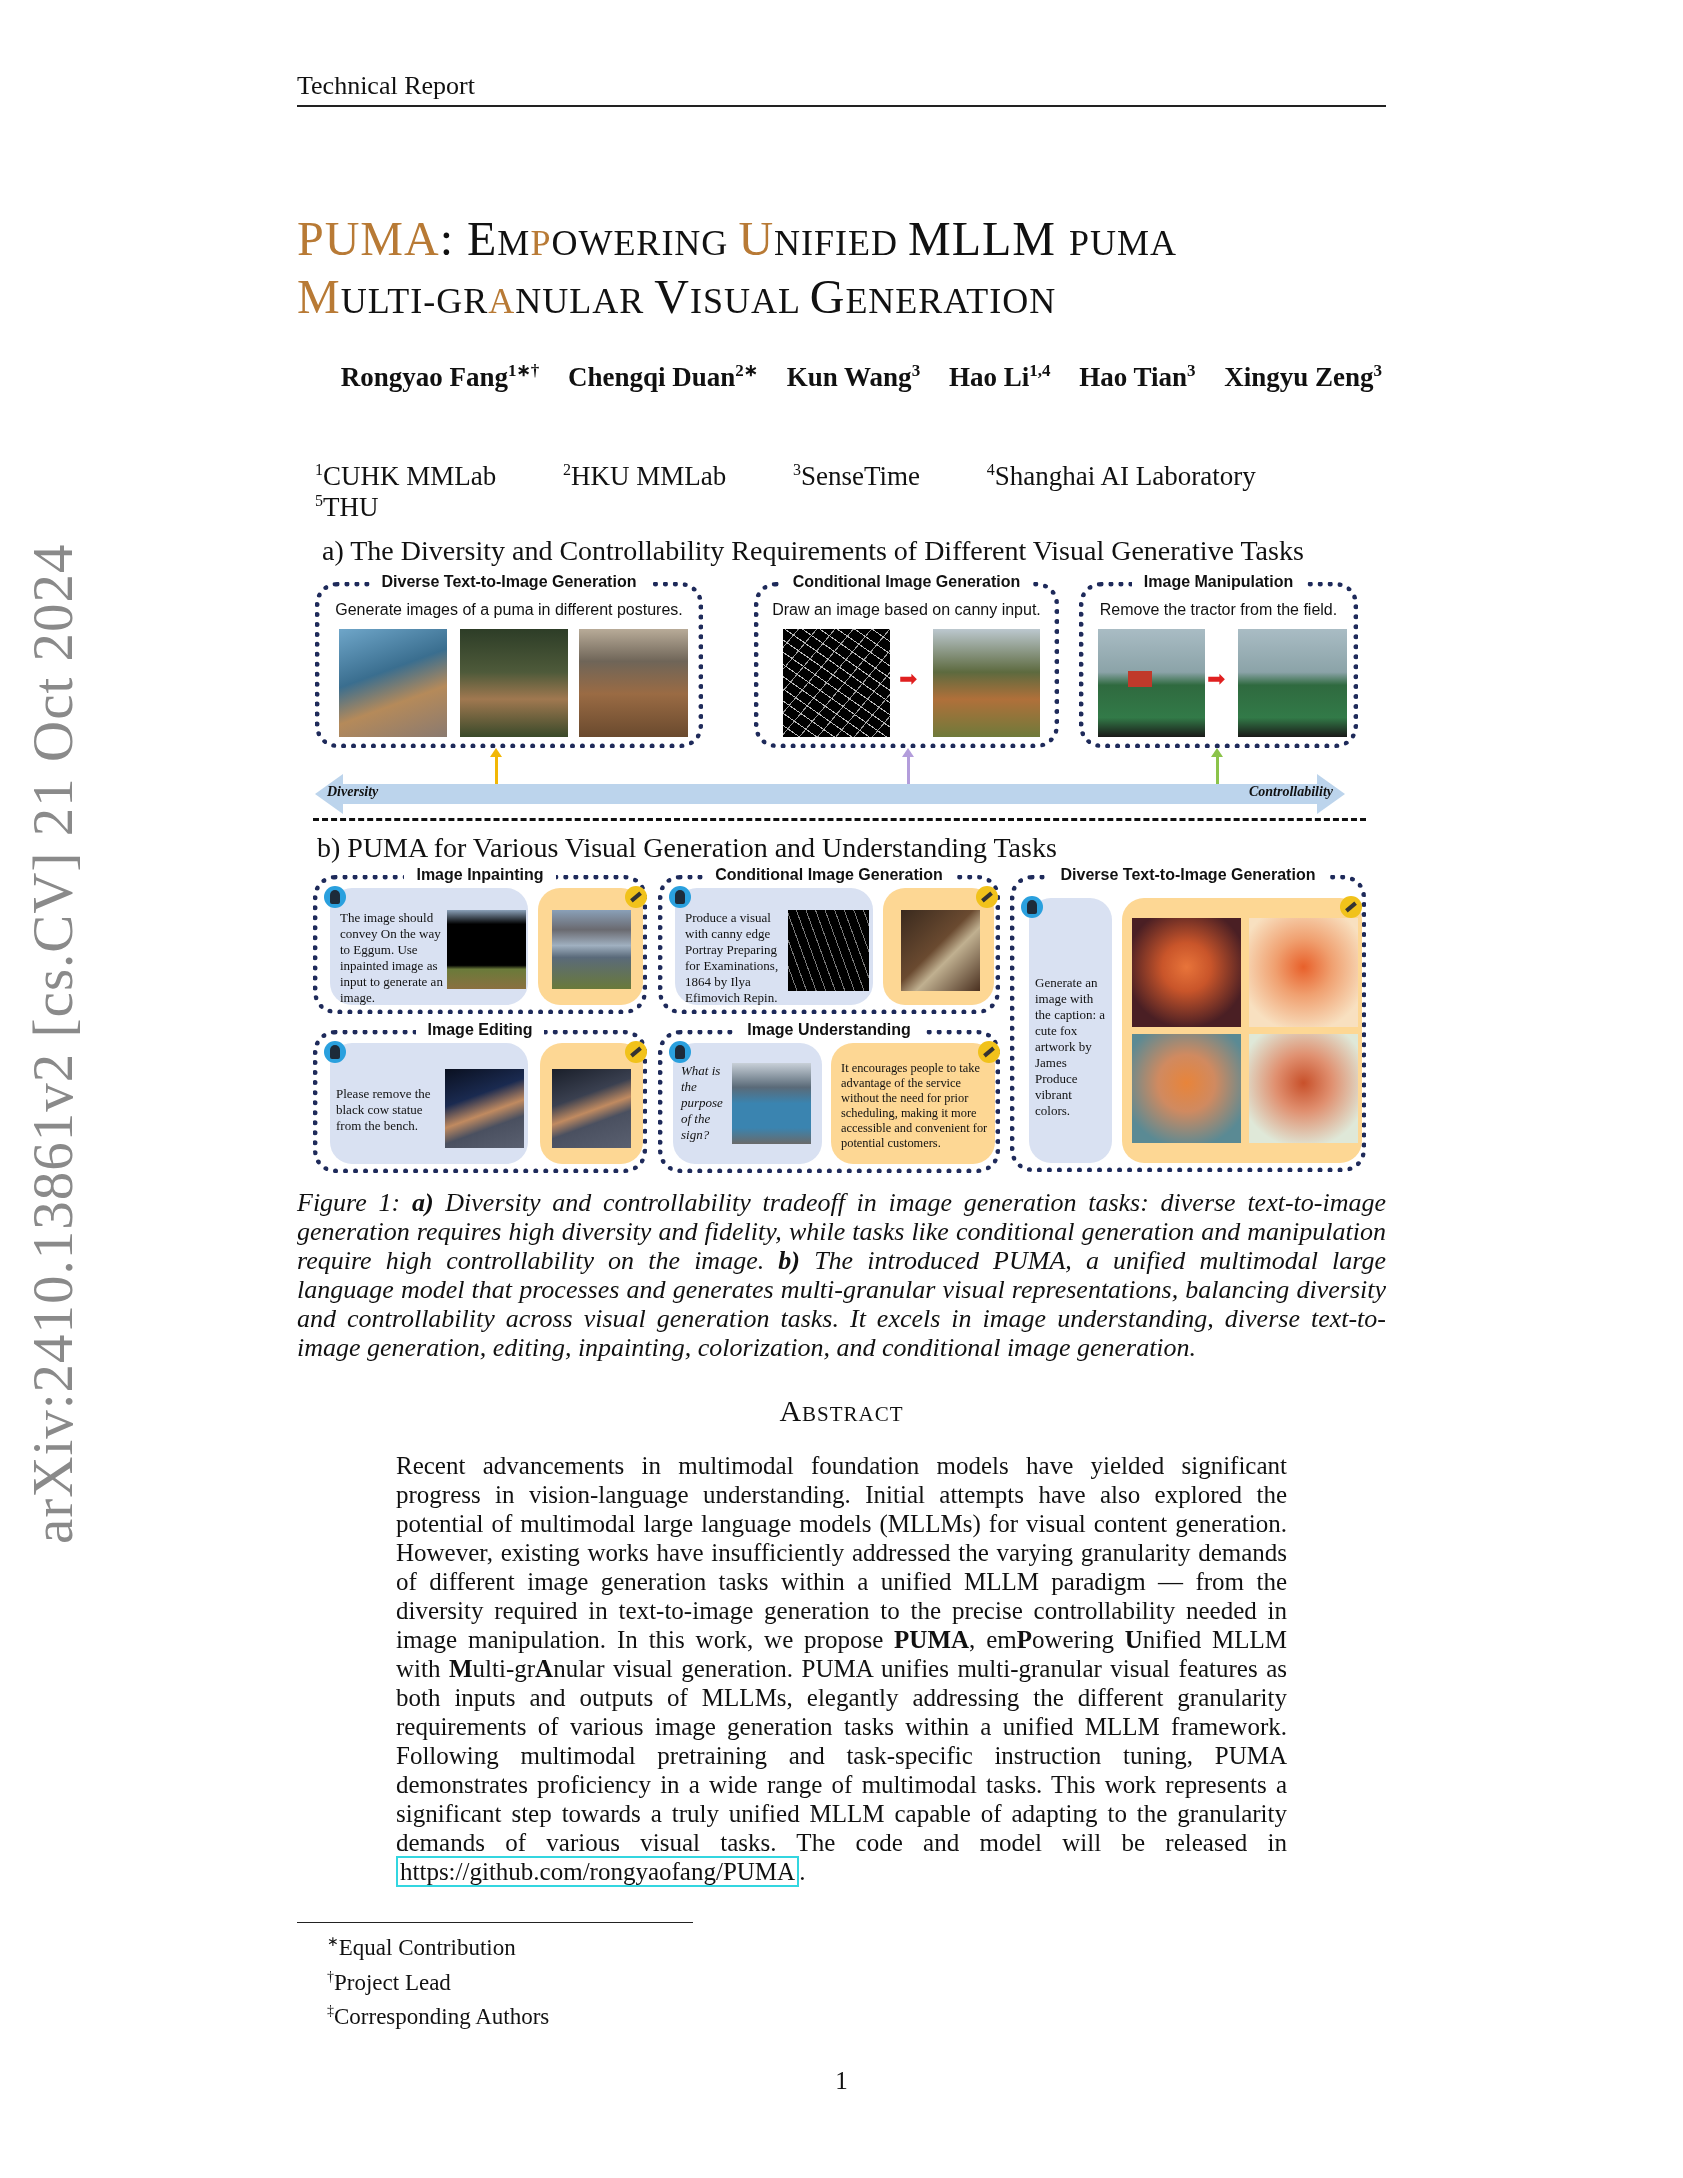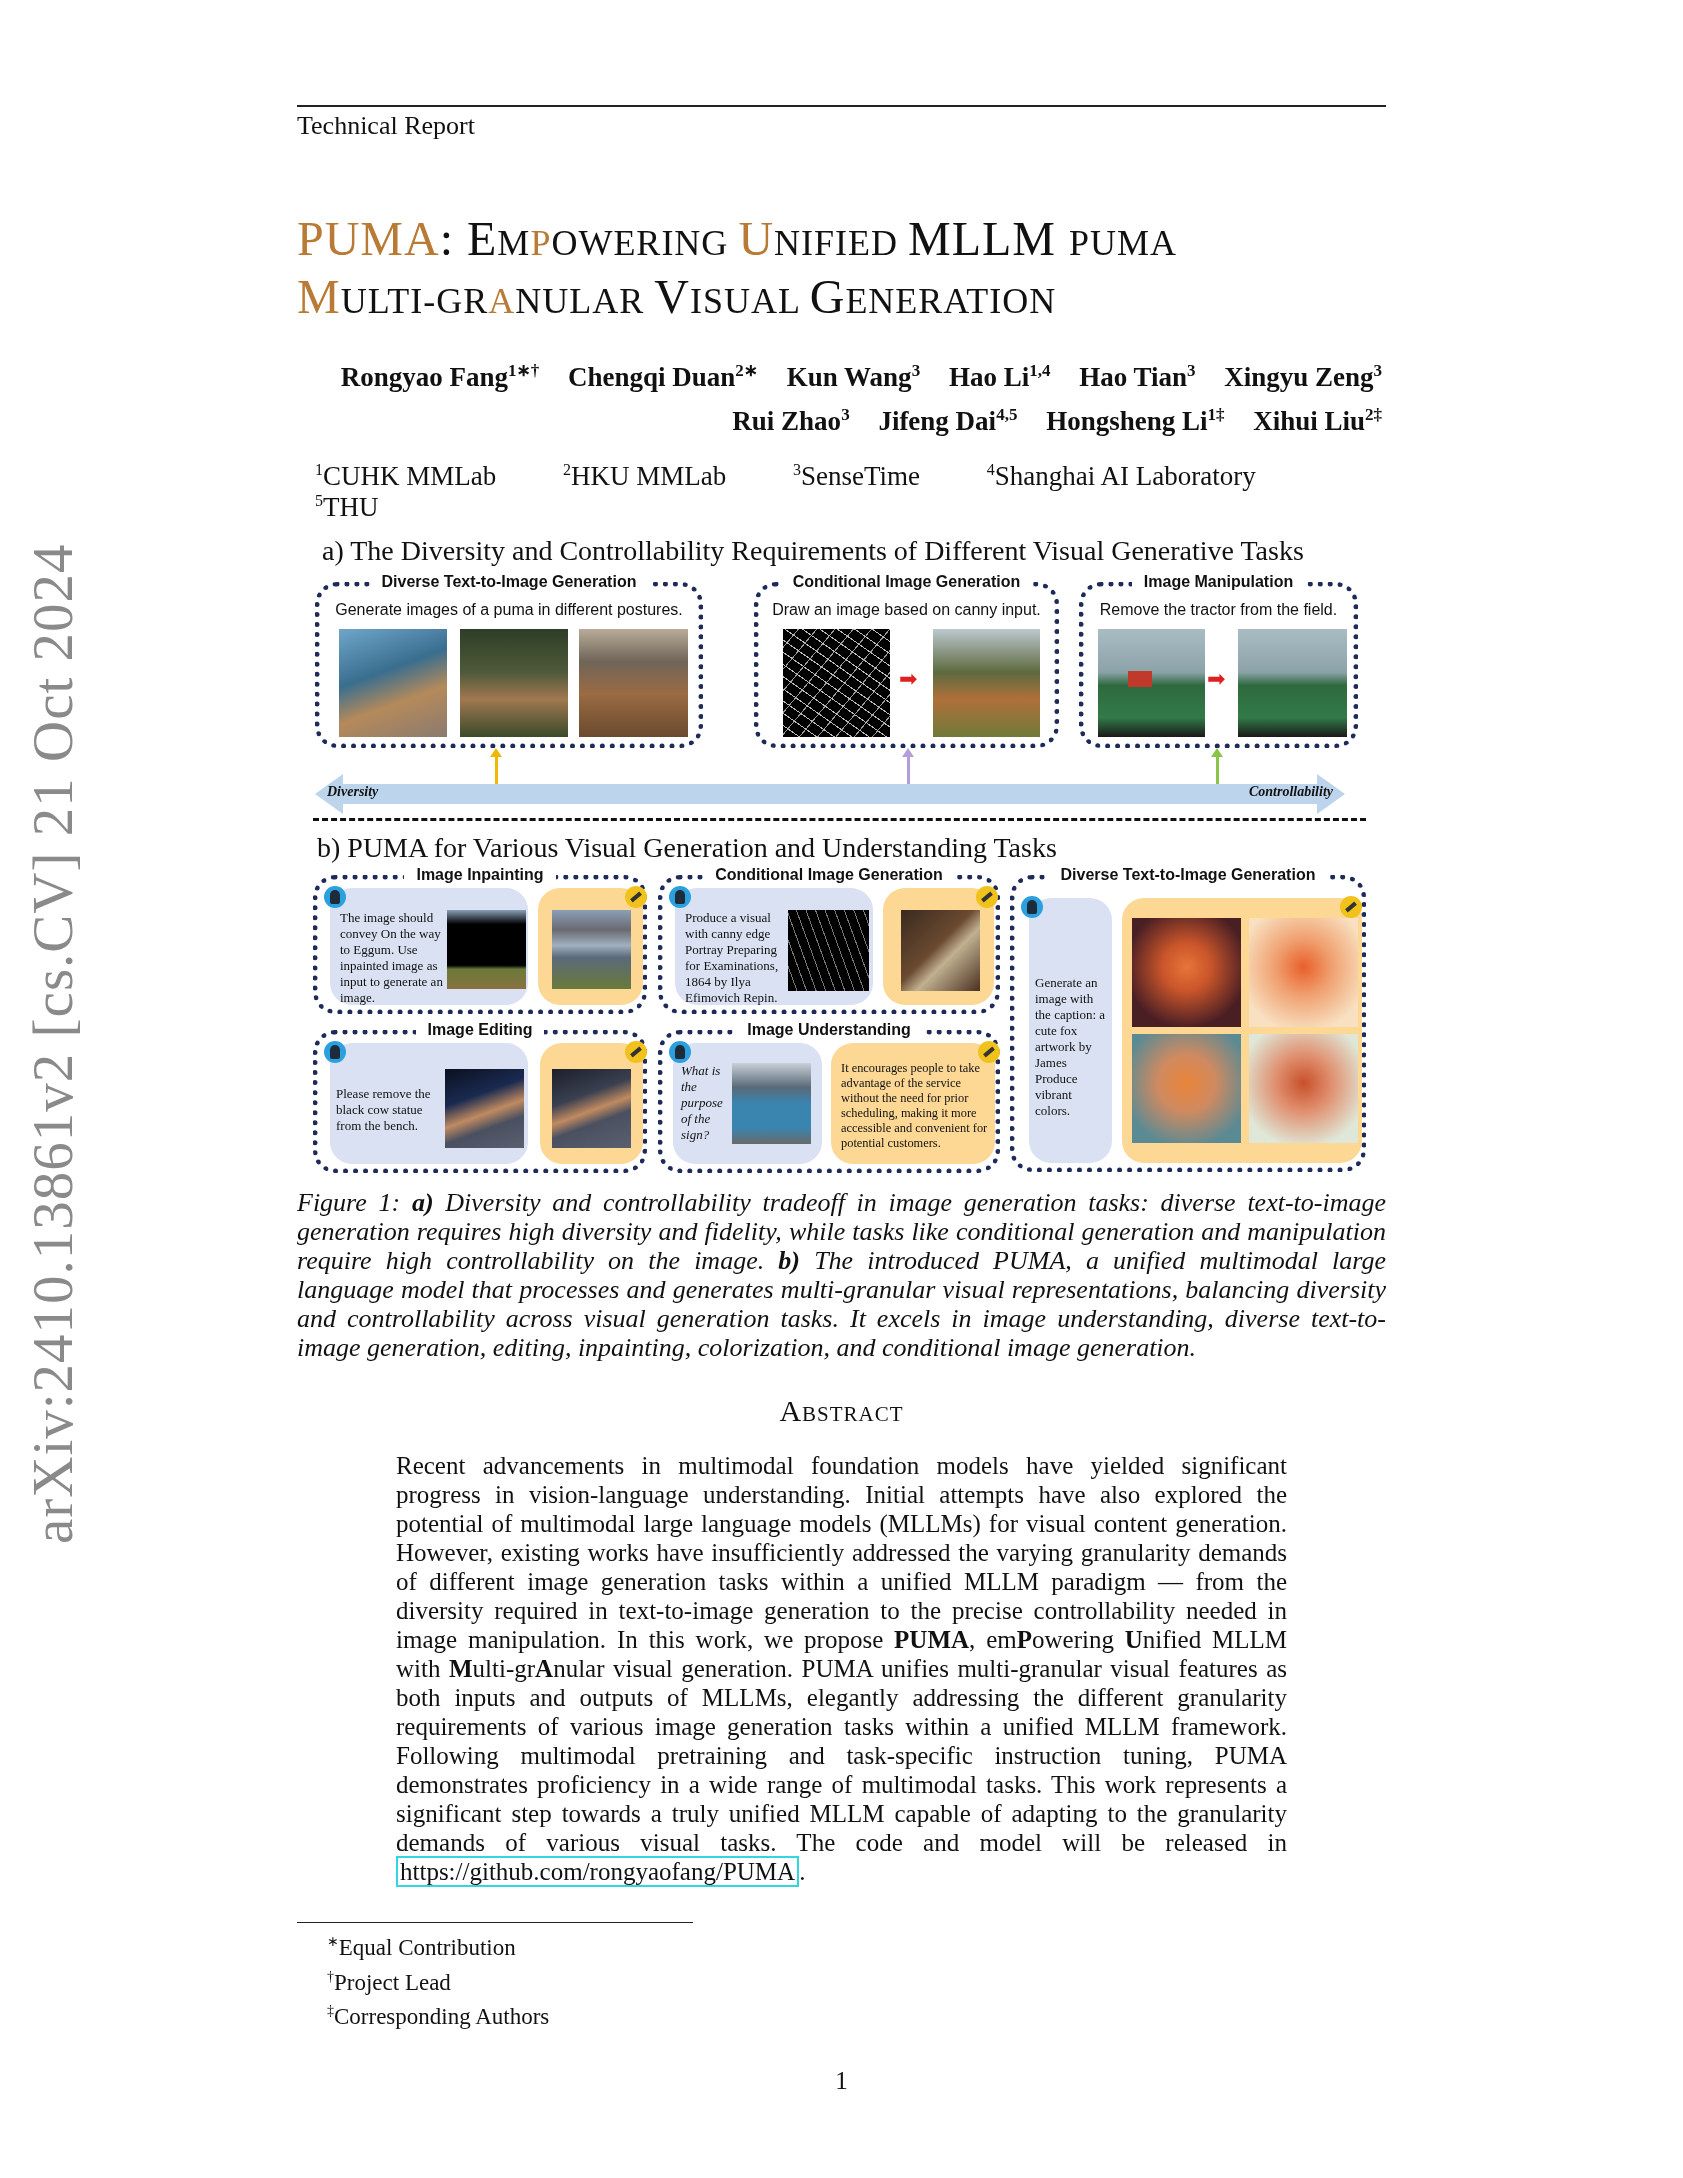--- a/index.html
+++ b/index.html
@@ -1,18 +1,18 @@
 <!DOCTYPE html>
 <html><head>
 <meta charset="utf-8">
 <style>
   html, body { margin:0; padding:0; background:#fff; }
   body { width:1683px; height:2178px; position:relative; font-family:"Liberation Serif", serif; color:#111; overflow:hidden; }
   .abs { position:absolute; }
-  .header { left:297px; top:71px; width:1089px; font-size:26px;margin-top:40px; }
+  .header { left:297px; top:71px; width:1089px; font-size:26px; }
   .header-rule { left:297px; top:105px; width:1089px; height:2px; background:#222; }
   .arxiv { left:20px; top:1544px; transform-origin:0 0; transform:rotate(-90deg); font-family:"Liberation Serif", serif; font-size:57px; color:#8a8a8a; white-space:nowrap; letter-spacing:1px; }
   .title { left:297px; top:212px; width:1089px; font-size:48px; line-height:53px; letter-spacing:1px; }
   .title .acc { color:#b87a35; }
   .title .sc { font-size:36px; }
   .authors { left:315px; top:352px; width:1089px; font-size:27px; font-weight:bold; line-height:38px;text-align:right; }
   .authors span.a { margin-right:22px; white-space:nowrap; }
   .authors sup { font-size:17px; font-weight:bold; }
   .affils { left:315px; top:461px; width:1089px; font-size:27px; }
   .affils span { margin-right:30px; }
@@ -64,26 +64,20 @@
 
 <div class="abs authors">
   <div>
     <span class="a"><span>Rongyao Fang</span><sup>1∗†</sup></span>
     <span class="a"><span>Chengqi Duan</span><sup>2∗</sup></span>
     <span class="a"><span>Kun Wang</span><sup>3</sup></span>
     <span class="a"><span>Hao Li</span><sup>1,4</sup></span>
     <span class="a"><span>Hao Tian</span><sup>3</sup></span>
     <span class="a"><span>Xingyu Zeng</span><sup>3</sup></span>
   </div>
-  <div>
-    <span class="a"><span>Rui Zhao</span><sup>3</sup></span>
-    <span class="a"><span>Jifeng Dai</span><sup>4,5</sup></span>
-    <span class="a"><span>Hongsheng Li</span><sup>1‡</sup></span>
-    <span class="a"><span>Xihui Liu</span><sup>2‡</sup></span>
-  </div>
 </div>
 
 <div class="abs affils">
   <span><sup>1</sup><span>CUHK MMLab</span></span>
   <span><sup>2</sup><span>HKU MMLab</span></span>
   <span><sup>3</sup><span>SenseTime</span></span>
   <span><sup>4</sup><span>Shanghai AI Laboratory</span></span>
   <span><sup>5</sup><span>THU</span></span>
 </div>
 

